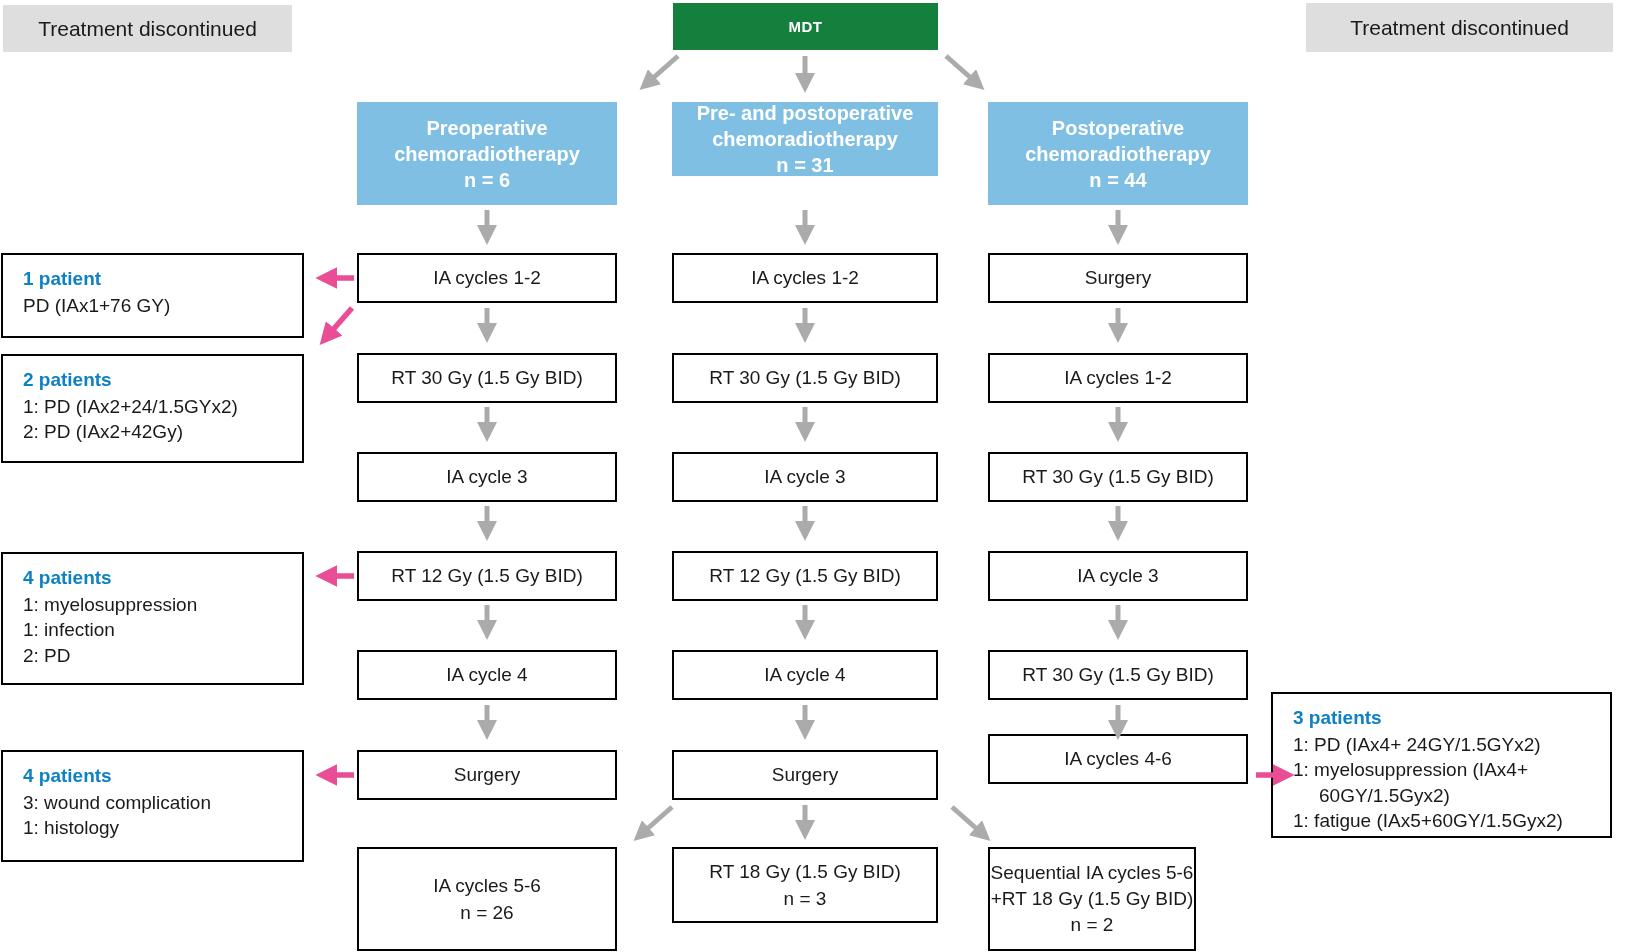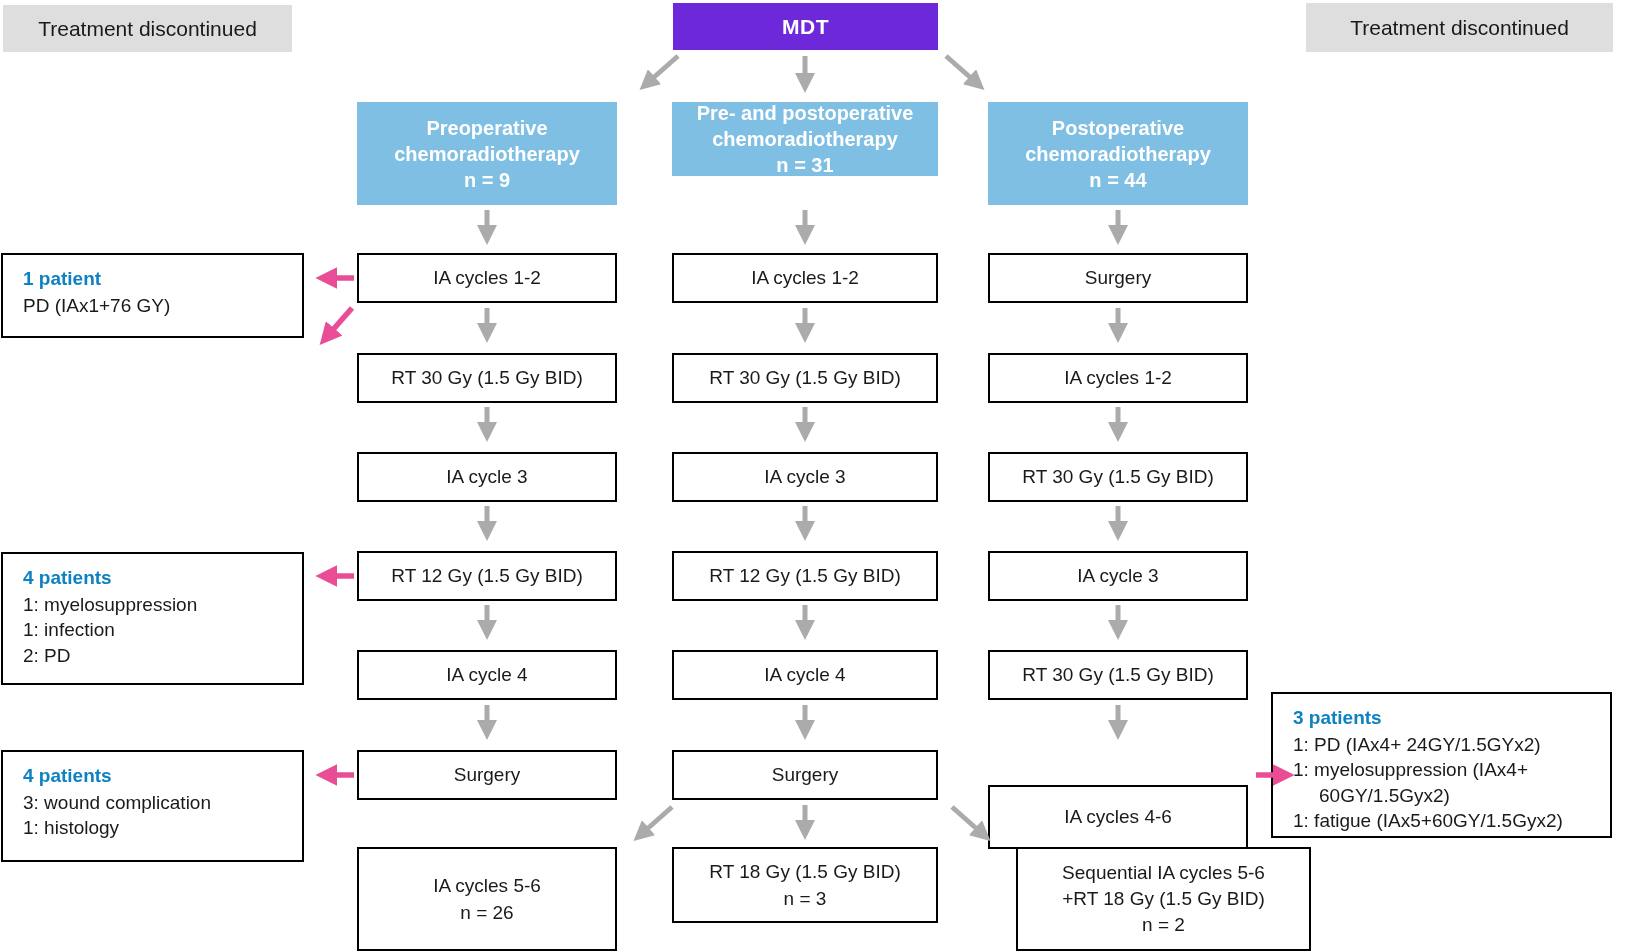--- a/index.html
+++ b/index.html
@@ -1,21 +1,21 @@
 <!DOCTYPE html>
 <html><head>
 <meta charset="utf-8">
 <style>
   html,body{margin:0;padding:0;background:#ffffff;}
   #stage{position:relative;width:1651px;height:952px;background:#ffffff;overflow:hidden;
          font-family:"Liberation Sans", sans-serif;color:#1a1a1a;}
   .abs{position:absolute;box-sizing:border-box;}
   .gray-label{background:#dedede;display:flex;align-items:center;justify-content:center;
               font-size:21px;color:#1a1a1a;}
-  .mdt-box{background:#6d28d9;color:#ffffff;font-weight:bold;font-size:21px;
+  .mdt-box{background:#15803d;color:#ffffff;font-weight:bold;font-size:15px;
            display:flex;align-items:center;justify-content:center;letter-spacing:.5px;}
   .hdr-box{background:#7fbfe3;color:#ffffff;font-weight:bold;font-size:20px;line-height:26px;
            display:flex;flex-direction:column;align-items:center;justify-content:center;text-align:center;}
   .step-box{border:2.5px solid #000;background:#fff;display:flex;align-items:center;justify-content:center;
             font-size:19px;text-align:center;}
   .final-box{border:2.5px solid #000;background:#fff;display:flex;flex-direction:column;align-items:center;
              justify-content:center;font-size:19px;line-height:27px;text-align:center;}
   .side-box{border:2.5px solid #000;background:#fff;padding:11px 10px 8px 20px;font-size:19px;line-height:25.5px;}
   .side-title{color:#0e81c2;font-weight:bold;margin-bottom:1px;}
   .cont-line{padding-left:26px;}
@@ -37,21 +37,21 @@
     </defs>
   </svg>
 
   <div class="abs gray-label" style="left:3px;top:5px;width:289px;height:47px;">Treatment discontinued</div>
   <div class="abs gray-label" style="left:1306px;top:3px;width:307px;height:49px;">Treatment discontinued</div>
   <div class="abs mdt-box" style="left:673px;top:3px;width:265px;height:47px;">MDT</div>
 
   <div class="abs hdr-box" style="left:357px;top:102px;width:260px;height:103px;">
     <div>Preoperative</div>
     <div>chemoradiotherapy</div>
-    <div>n = 9</div>
+    <div>n = 6</div>
   </div>
   <div class="abs hdr-box" style="left:672px;top:102px;width:266px;height:74px;">
     <div>Pre- and postoperative</div>
     <div>chemoradiotherapy</div>
     <div>n = 31</div>
   </div>
   <div class="abs hdr-box" style="left:988px;top:102px;width:260px;height:103px;">
     <div>Postoperative</div>
     <div>chemoradiotherapy</div>
     <div>n = 44</div>
@@ -77,30 +77,35 @@
   <div class="abs final-box" style="left:672px;top:847px;width:266px;height:76px;">
     <div>RT 18 Gy (1.5 Gy BID)</div>
     <div>n = 3</div>
   </div>
 
   <div class="abs step-box" style="left:988px;top:253px;width:260px;height:50px;">Surgery</div>
   <div class="abs step-box" style="left:988px;top:353px;width:260px;height:50px;">IA cycles 1-2</div>
   <div class="abs step-box" style="left:988px;top:452px;width:260px;height:50px;">RT 30 Gy (1.5 Gy BID)</div>
   <div class="abs step-box" style="left:988px;top:551px;width:260px;height:50px;">IA cycle 3</div>
   <div class="abs step-box" style="left:988px;top:650px;width:260px;height:50px;">RT 30 Gy (1.5 Gy BID)</div>
-  <div class="abs step-box" style="left:988px;top:785px;width:260px;height:64px;text-align:center;">IA cycles 4-6</div>
-  <div class="abs final-box" style="left:1016px;top:847px;width:295px;height:104px;line-height:26px;">
+  <div class="abs step-box" style="left:988px;top:734px;width:260px;height:50px;text-align:center;">IA cycles 4-6</div>
+  <div class="abs final-box" style="left:988px;top:847px;width:208px;height:104px;line-height:26px;">
     <div>Sequential IA cycles 5-6</div>
     <div>+RT 18 Gy (1.5 Gy BID)</div>
     <div>n = 2</div>
   </div>
 
   <div class="abs side-box" style="left:1px;top:253px;width:303px;height:85px;">
     <div class="side-title">1 patient</div>
     <div>PD (IAx1+76 GY)</div>
+  </div>
+  <div class="abs side-box" style="left:1px;top:354px;width:303px;height:109px;">
+    <div class="side-title">2 patients</div>
+    <div>1: PD (IAx2+24/1.5GYx2)</div>
+    <div>2: PD (IAx2+42Gy)</div>
   </div>
   <div class="abs side-box" style="left:1px;top:552px;width:303px;height:133px;">
     <div class="side-title">4 patients</div>
     <div>1: myelosuppression</div>
     <div>1: infection</div>
     <div>2: PD</div>
   </div>
   <div class="abs side-box" style="left:1px;top:750px;width:303px;height:112px;">
     <div class="side-title">4 patients</div>
     <div>3: wound complication</div>

